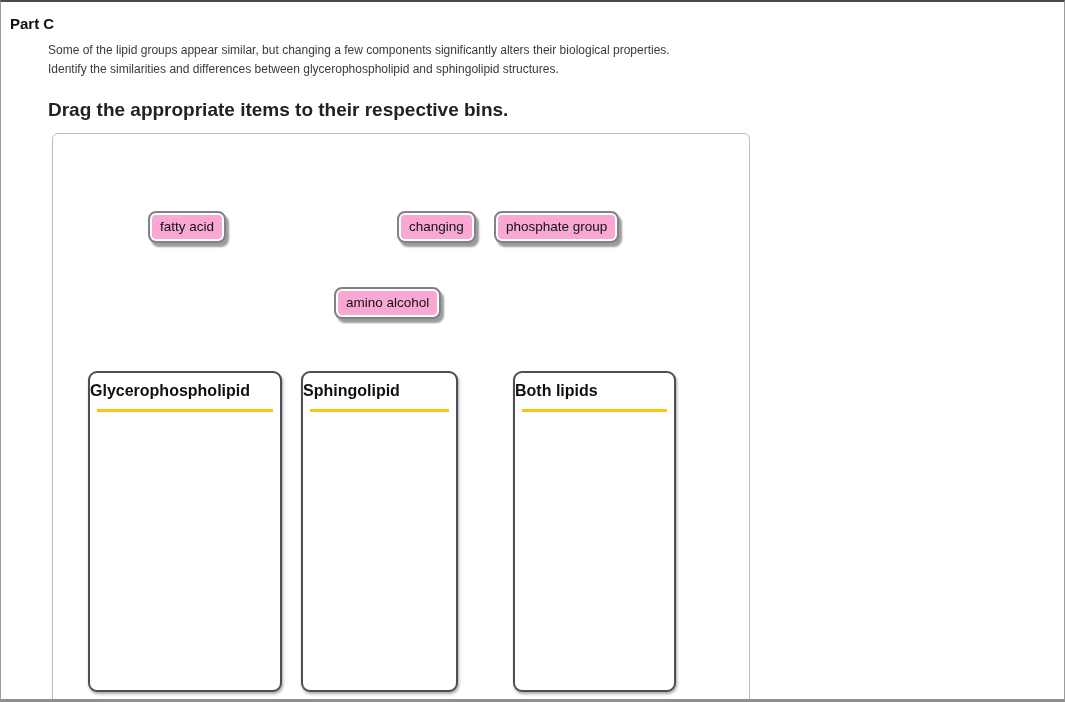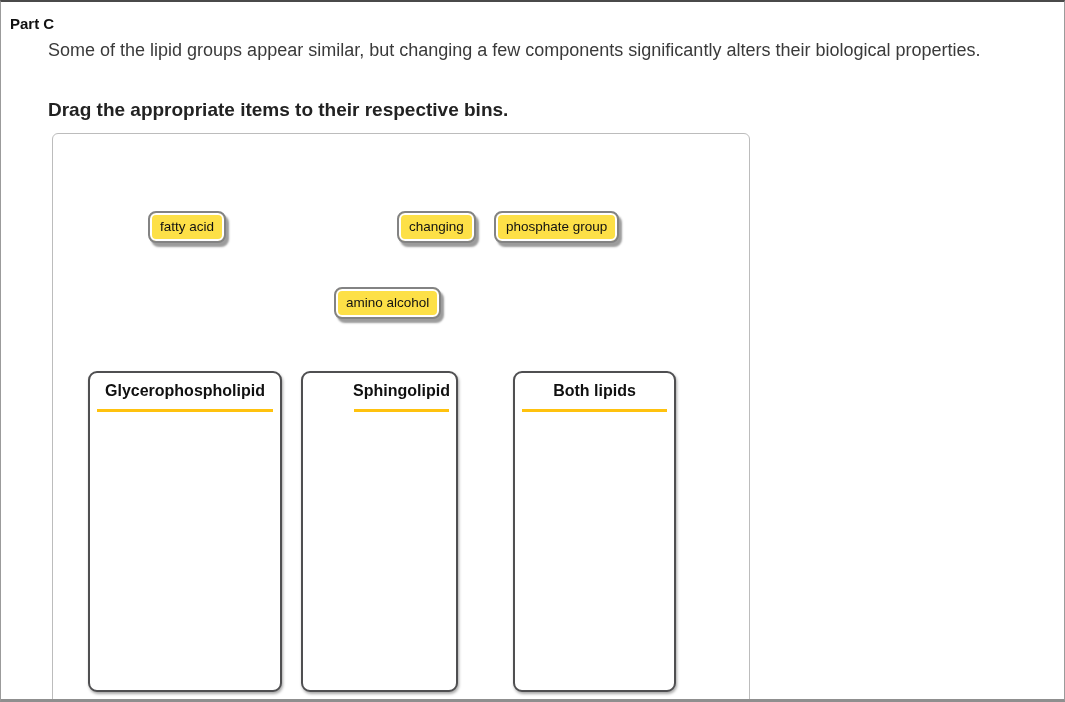--- a/index.html
+++ b/index.html
@@ -22,39 +22,39 @@
     pointer-events: none;
     z-index: 50;
   }
   .part-title {
     position: absolute; left: 10px; top: 5px;
     font-size: 15px; font-weight: bold; color: #111;
   }
   .instructions {
     position: absolute; left: 48px; top: 41px;
     width: 1014px;
-    font-size: 18px; line-height: 19px; color: #3a3a3a;
+    font-size: 12px; line-height: 19px; color: #3a3a3a;
   }
   .drag-instruction {
     position: absolute; left: 48px; top: 99px;
     font-size: 19px; font-weight: bold; color: #222;
   }
   
   .activity {
     position: absolute; left: 52px; top: 133px;
     width: 698px; height: 620px;
     background: #fff;
     border: 1px solid #bcbcbc;
     border-radius: 6px;
   }
   
   .chip {
     position: absolute;
     padding: 6px 10px 7px;
-    background: #fde047;
+    background: #f9a8d4;
     background-clip: padding-box;
     border: 2px solid #838383;
     border-radius: 8px;
     box-shadow: inset 0 0 0 2px #ffffff, 3px 4px 2px #9c9c9c;
     font-size: 13.5px; color: #121212;
     white-space: nowrap;
     cursor: grab;
   }
   .chip-fatty      { left: 95px;  top: 77px;  }
   .chip-sphingo    { left: 208px; top: 77px;  }
@@ -64,25 +64,25 @@
   
   .bin {
     position: absolute; top: 237px; height: 321px;
     background: #ffffff;
     border: 2px solid #4f4f51;
     border-radius: 9px;
     box-shadow: 1px 2px 3px rgba(0,0,0,0.35);
     overflow: hidden;
   }
   .bin-1 { left: 35px;  width: 194px; }
-  .bin-2 { left: 248px; width: 157px; padding-left: 44px; }
+  .bin-2 { left: 248px; width: 157px; }
   .bin-3 { left: 460px; width: 163px; }
   .bin-title {
     margin-top: 9px;
-    text-align: center;
+    text-align: left;
     font-weight: bold;
     font-size: 16px;
     color: #101010;
     white-space: nowrap;
     overflow: hidden;
   }
   .bin-rule {
     height: 3px;
     background: #ffc20e;
     margin: 9px 7px 0 7px;
@@ -91,20 +91,21 @@
 </style>
 </head>
 <body>
 
 <div class="frame"></div>
 
 <h1 class="part-title">Part C</h1>
 
 <div class="instructions">
   <div>Some of the lipid groups appear similar, but changing a few components significantly alters their biological properties.</div>
+  <div>Identify the similarities and differences between glycerophospholipid and sphingolipid structures.</div>
 </div>
 
 <div class="drag-instruction">Drag the appropriate items to their respective bins.</div>
 
 <div class="activity">
 
   <div class="chip chip-fatty">
     <span>fatty acid</span>
   </div>
   <div class="chip chip-glycerol">

